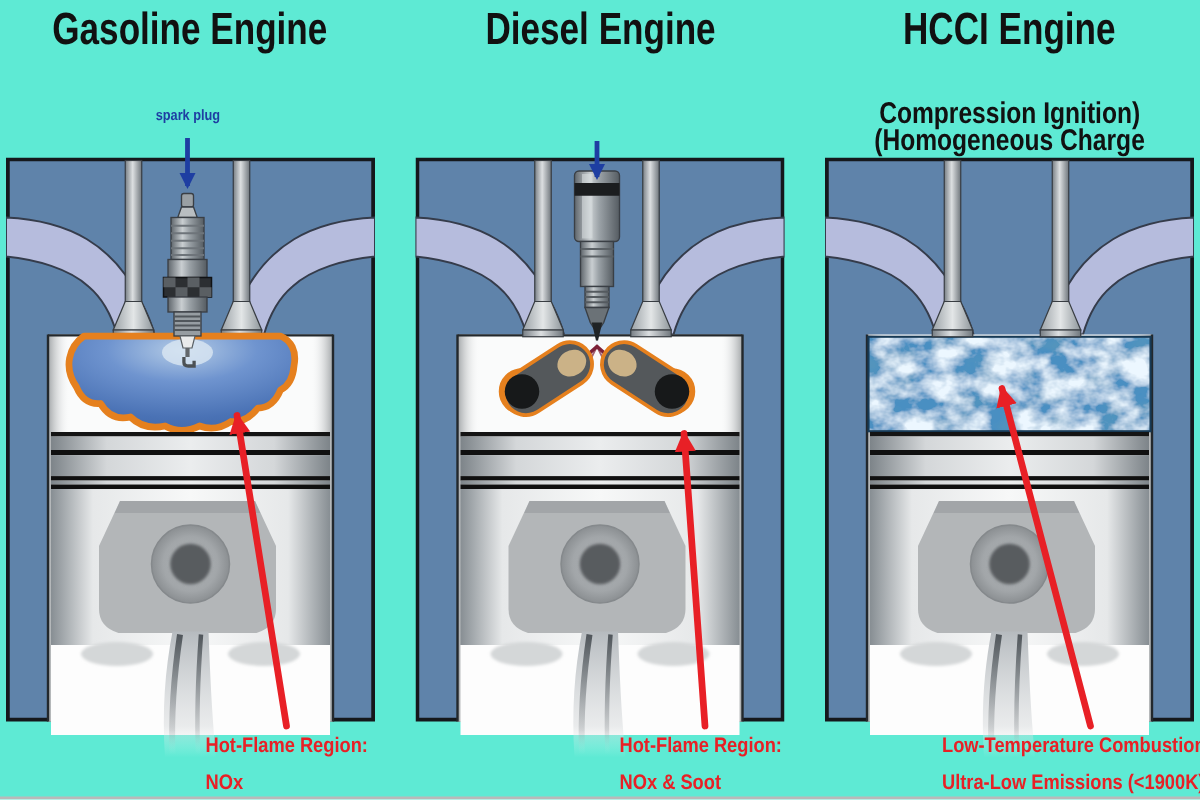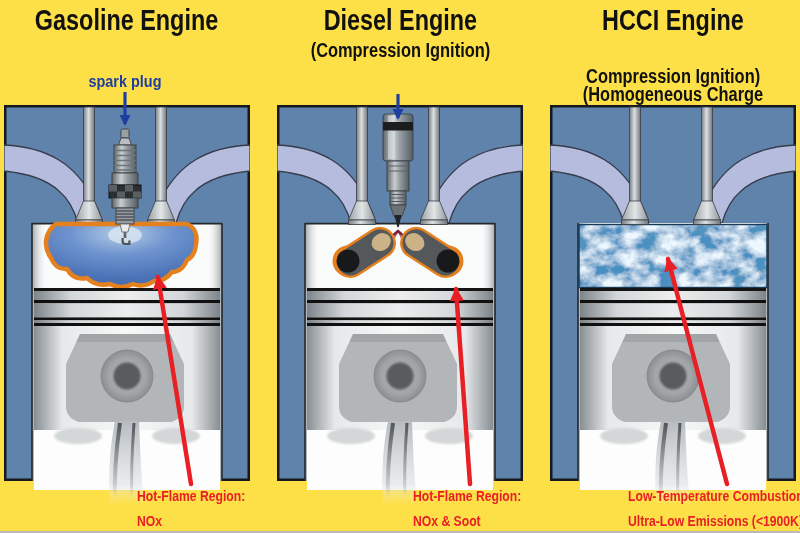--- a/index.html
+++ b/index.html
@@ -1,23 +1,23 @@
 <!DOCTYPE html>
 <html style="--title_text: #111111; --device_label_blue: #1e3ea2; --annotation_red: #e82026; --panel_background_blue: #5f83aa; --intake_port_lavender: #b6bcdd; --flame_outline_orange: #e5801e; --flame_fill_blue: #5b83c4; --hcci_charge_blue: #4a8fc2; --metal_gray: #b8bcbf;"><head>
 <meta charset="utf-8">
 <style>
   html,body{margin:0;padding:0;background:#fff;}
-  .canvas{position:relative;width:800px;height:533px;background:#fde047;overflow:hidden;
+  .canvas{position:relative;width:800px;height:533px;background:#5eead4;overflow:hidden;
           font-family:"Liberation Sans","DejaVu Sans",sans-serif;}
   
   .panel-title{position:absolute;top:3px;text-align:center;font-weight:bold;font-size:30px;
                color:var(--title_text,#111);white-space:nowrap;z-index:4;}
   .panel-subtitle{position:absolute;text-align:center;font-weight:bold;font-size:20px;
                color:var(--title_text,#111);white-space:nowrap;z-index:4;}
-  .device-label{position:absolute;top:72px;text-align:center;font-weight:bold;font-size:17px;
+  .device-label{position:absolute;top:72px;text-align:center;font-weight:bold;font-size:10px;
                color:var(--device_label_blue,#1e3ea2);white-space:nowrap;z-index:4;}
   .region-label{position:absolute;top:484px;font-weight:bold;font-size:14px;line-height:25px;
                color:var(--annotation_red,#e82026);white-space:nowrap;z-index:6;
                transform:scaleX(.87);transform-origin:left top;}
   .sq{display:inline-block;transform:scaleX(.78);transform-origin:center;}
   .sq2{display:inline-block;transform:scaleX(.82);transform-origin:center;}
   .sq3{display:inline-block;transform:scaleX(.85);transform-origin:center;}
   
   .panel-svg{position:absolute;top:105px;z-index:2;}
   .overlay-svg{position:absolute;left:0;top:0;z-index:8;pointer-events:none;}
@@ -38,21 +38,20 @@
 </style>
 </head>
 <body>
 
 <div class="canvas">
 
   <div class="panel-title" style="left:4px;width:246px;"><span class="sq">Gasoline Engine</span></div>
   <div class="panel-title" style="left:550px;width:246px;"><span class="sq">HCCI Engine</span></div>
   <div class="panel-title" style="left:277px;width:246px;"><span class="sq">Diesel Engine</span></div>
 
-  <div class="panel-subtitle" style="left:277px;top:39px;width:246px;"><span class="sq2">(Compression Ignition)</span></div>
   <div class="panel-subtitle" style="left:550px;top:39px;width:246px;margin-top:44px;"><span class="sq2">(Homogeneous Charge</span></div>
   <div class="panel-subtitle" style="left:550px;top:65px;width:246px;"><span class="sq2">Compression Ignition)</span></div>
 
   <div class="device-label" style="left:25px;width:200px;"><span class="sq3">spark plug</span></div>
 
   <svg width="0" height="0" style="position:absolute">
     <defs>
       <linearGradient id="gStem" x1="0" y1="0" x2="1" y2="0">
           <stop offset="0" stop-color="#787f85"></stop>
           <stop offset=".45" stop-color="#dcdfe1"></stop>

